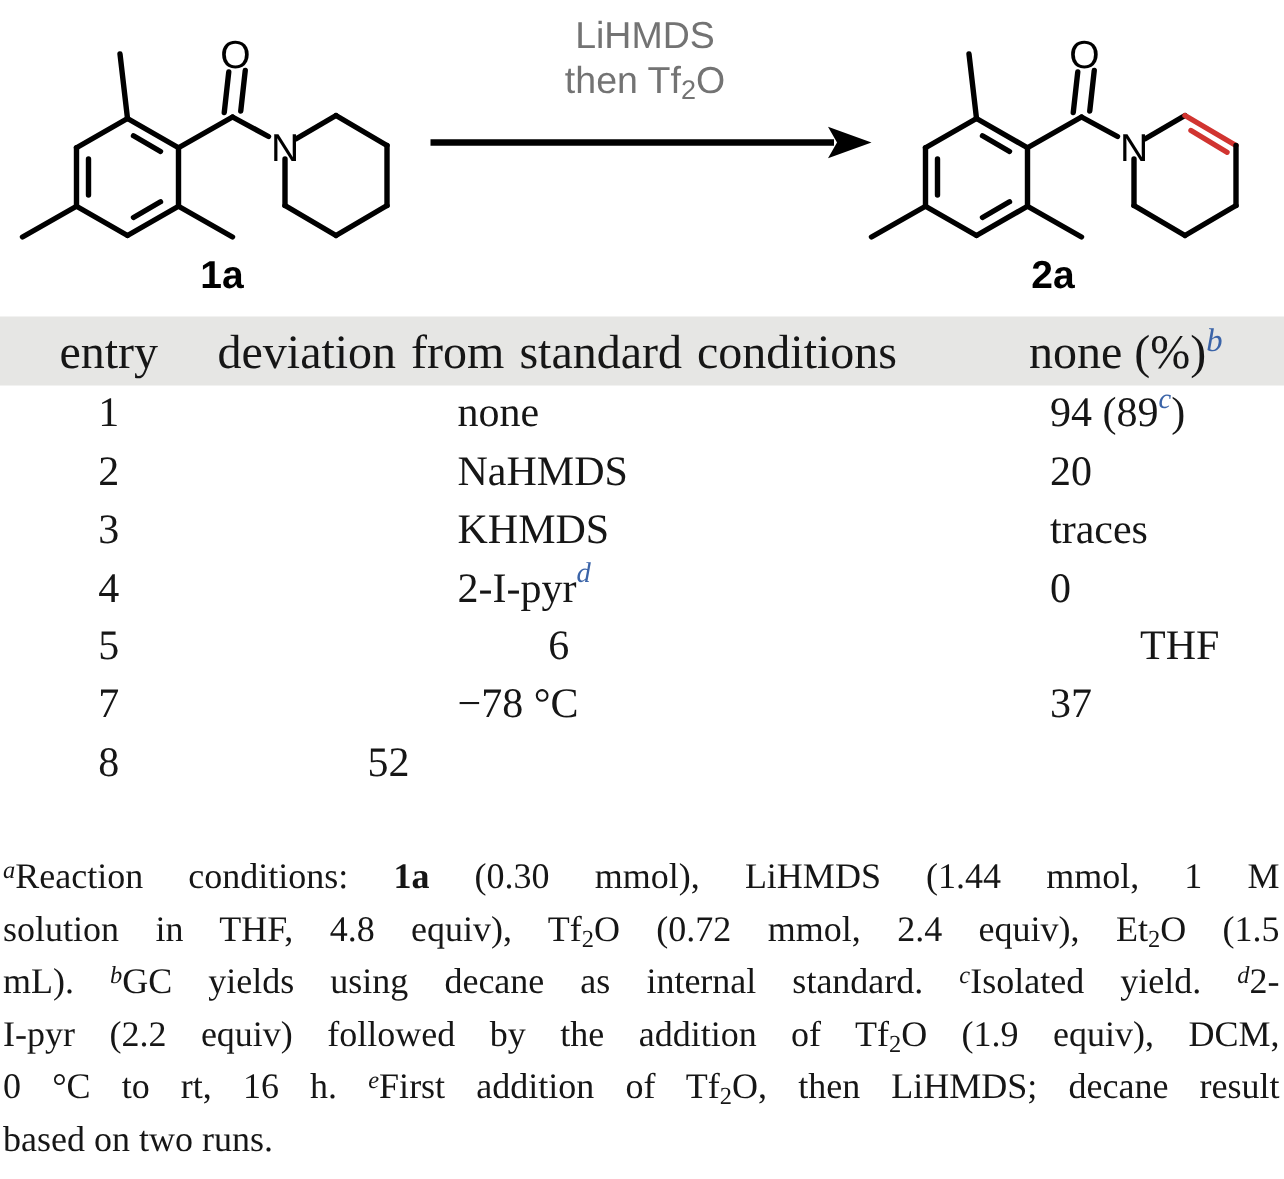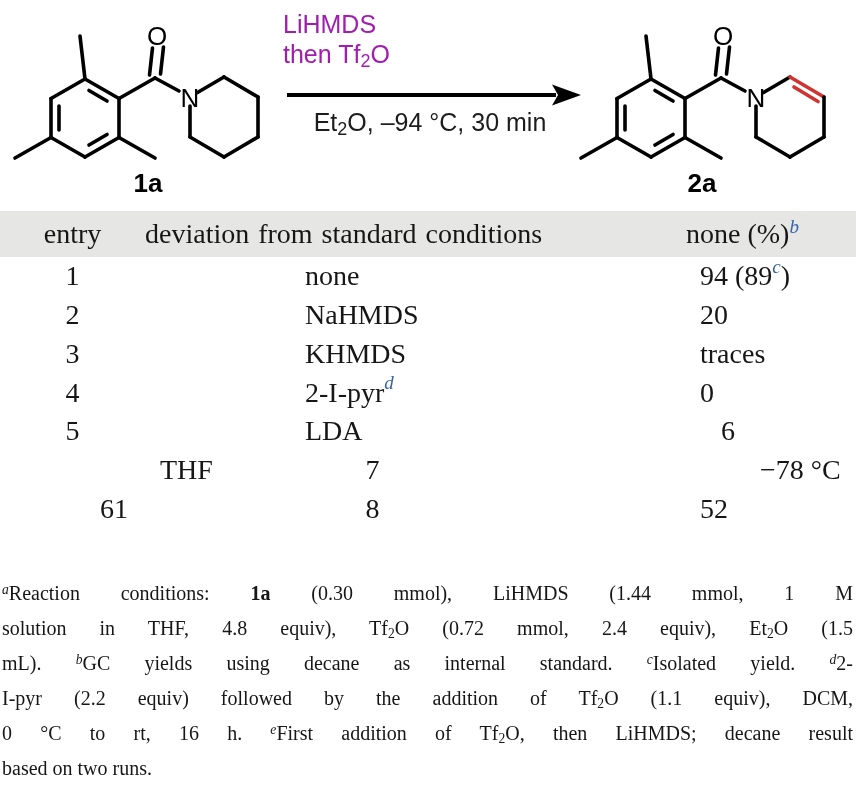--- a/index.html
+++ b/index.html
@@ -8,47 +8,47 @@
     --supblue:#3b64a8;
     --red:#d13430;
   }
   html,body{margin:0;padding:0;background:#fff;}
   .page{position:relative;width:856px;height:786px;background:#fff;overflow:hidden;
         font-family:"Liberation Serif","DejaVu Serif",serif;color:var(--ink);}
 
   
   .scheme{position:absolute;top:0;left:0;width:856px;height:212px;}
   .scheme svg{position:absolute;top:0;left:0;}
-  .reagents{position:absolute;left:283px;top:9px;width:294px;text-align:left;
-            font-family:"Liberation Sans",sans-serif;font-size:25px;line-height:30px;color:#a21caf;}
+  .reagents{position:absolute;left:283px;top:9px;width:294px;text-align:center;
+            font-family:"Liberation Sans",sans-serif;font-size:25px;line-height:30px;color:#737373;}
   .conditions{position:absolute;left:273px;top:108px;width:314px;text-align:center;
             font-family:"Liberation Sans",sans-serif;font-size:25px;color:#1c1c1c;}
   .ssub{font-size:0.72em;position:relative;top:0.24em;}
 
   
   .table{position:absolute;left:0;top:211px;width:856px;}
   .thead{display:grid;grid-template-columns:145px 455px 256px;height:46px;align-items:center;
-         background:var(--band);font-size:28px;}
+         background:var(--band);font-size:32px;}
   .tbody{display:grid;grid-template-columns:145px 455px 256px;grid-auto-rows:38.75px;
          font-size:28px;}
   .tbody > div{display:flex;align-items:center;}
   .c-entry{justify-content:center;text-align:center;}
   .h-entry{text-align:center;}
   .h-dev{text-align:left;word-spacing:2px;}
   .h-yield{text-align:left;padding-left:86px;}
   .c-dev{padding-left:160px;}
   .c-yield{padding-left:100px;}
 
   .sup{font-style:italic;font-size:0.68em;position:relative;top:-0.5em;color:var(--supblue);}
   .fsup{font-style:italic;font-size:0.68em;position:relative;top:-0.45em;}
   .sub{font-size:0.68em;position:relative;top:0.22em;}
   .b{font-weight:bold;}
 
   
-  .footnotes{position:absolute;left:2px;top:569px;width:851px;font-size:20px;line-height:49px;}
+  .footnotes{position:absolute;left:2px;top:569px;width:851px;font-size:24px;line-height:33px;}
   .fline{height:35px;white-space:normal;}
   .fline.just{text-align:justify;text-align-last:justify;}
 </style>
 </head>
 <body>
 
 <div class="page">
 
   <div class="scheme">
     <svg width="856" height="212" viewBox="0 0 856 212">
@@ -115,21 +115,20 @@
       </g>
       <text x="723" y="36" text-anchor="middle" dominant-baseline="central" font-family="Liberation Sans, sans-serif" font-size="26" fill="#000">O</text>
       <text x="756" y="98" text-anchor="middle" dominant-baseline="central" font-family="Liberation Sans, sans-serif" font-size="26" fill="#000">N</text>
       <text x="702" y="192" text-anchor="middle" font-family="Liberation Sans, sans-serif" font-size="26" font-weight="bold" fill="#000">2a</text>
     </svg>
 
     <div class="reagents">
       <div>LiHMDS</div>
       <div><span>then Tf</span><span class="ssub">2</span><span>O</span></div>
     </div>
-    <div class="conditions"><span>Et</span><span class="ssub">2</span><span>O, –94 °C, 30 min</span></div>
   </div>
 
   <div class="table">
     <div class="thead">
       <div class="h-entry">entry</div>
       <div class="h-dev">deviation from standard conditions</div>
       <div class="h-yield"><span>none (%)</span><span class="sup">b</span></div>
     </div>
     <div class="tbody">
         <div class="c-entry">1</div>
@@ -157,43 +156,40 @@
         </div>
         <div class="c-entry">4</div>
         <div class="c-dev">
           <span>2-I-pyr</span>
           <span class="sup">d</span>
         </div>
         <div class="c-yield">
           <span>0</span>
         </div>
         <div class="c-entry">5</div>
-        <div class="c-dev">
-          <span>LDA</span>
-        </div>
         <div class="c-entry">6</div>
         <div class="c-dev">
           <span>THF</span>
         </div>
         <div class="c-entry">7</div>
         <div class="c-dev">
           <span>−78 °C</span>
         </div>
         <div class="c-yield">
-          <span>61</span>
+          <span>37</span>
         </div>
         <div class="c-entry">8</div>
         <div class="c-yield">
           <span>52</span>
         </div>
       </div>
   </div>
 
   <div class="footnotes">
       <div class="fline just"><span class="fsup">a</span><span>Reaction conditions: </span><span class="b">1a</span><span> (0.30 mmol), LiHMDS (1.44 mmol, 1 M</span></div>
       <div class="fline just"><span>solution in THF, 4.8 equiv), Tf</span><span class="sub">2</span><span>O (0.72 mmol, 2.4 equiv), Et</span><span class="sub">2</span><span>O (1.5</span></div>
       <div class="fline just"><span>mL). </span><span class="fsup">b</span><span>GC yields using decane as internal standard. </span><span class="fsup">c</span><span>Isolated yield. </span><span class="fsup">d</span><span>2-</span></div>
-      <div class="fline just"><span>I-pyr (2.2 equiv) followed by the addition of Tf</span><span class="sub">2</span><span>O (1.1 equiv), DCM,</span></div>
+      <div class="fline just"><span>I-pyr (2.2 equiv) followed by the addition of Tf</span><span class="sub">2</span><span>O (1.9 equiv), DCM,</span></div>
       <div class="fline just"><span>0 °C to rt, 16 h. </span><span class="fsup">e</span><span>First addition of Tf</span><span class="sub">2</span><span>O, then LiHMDS; decane result</span></div>
       <div class="fline"><span>based on two runs.</span></div>
     </div>
 
 </div>
 
 </body></html>

